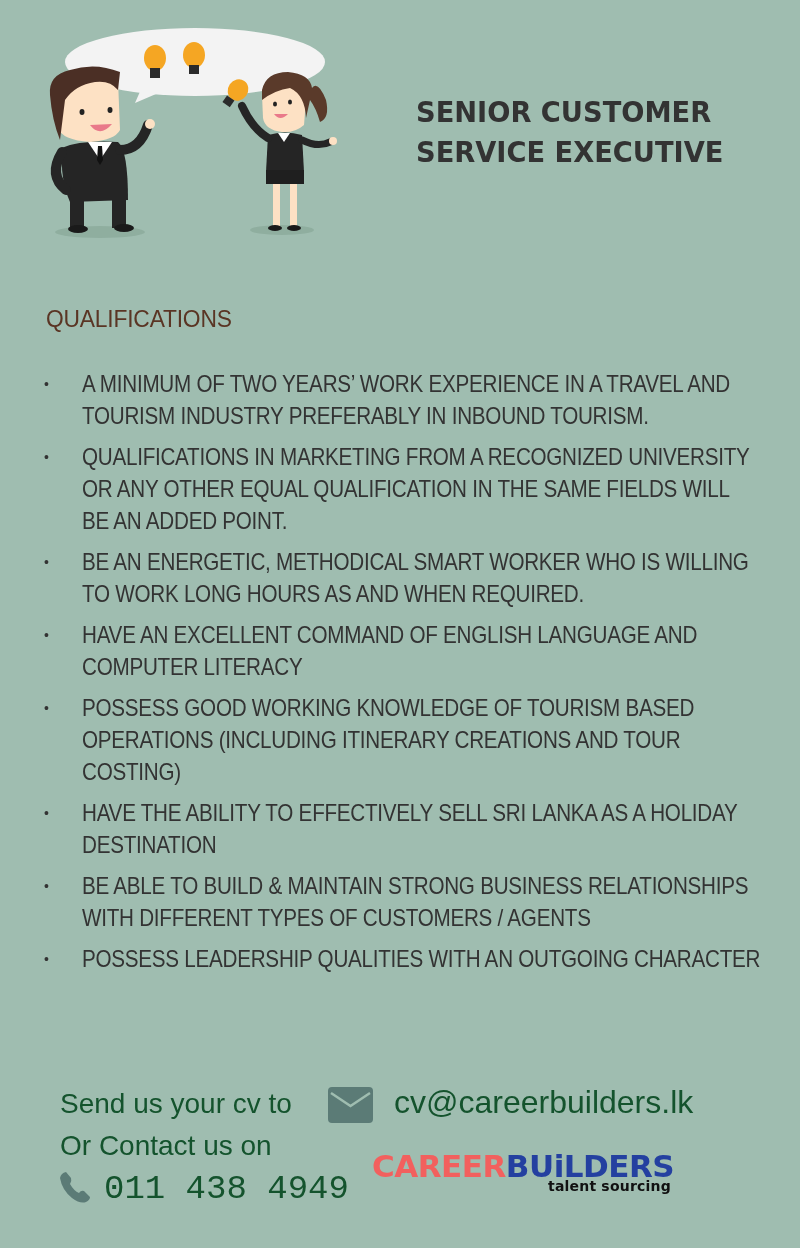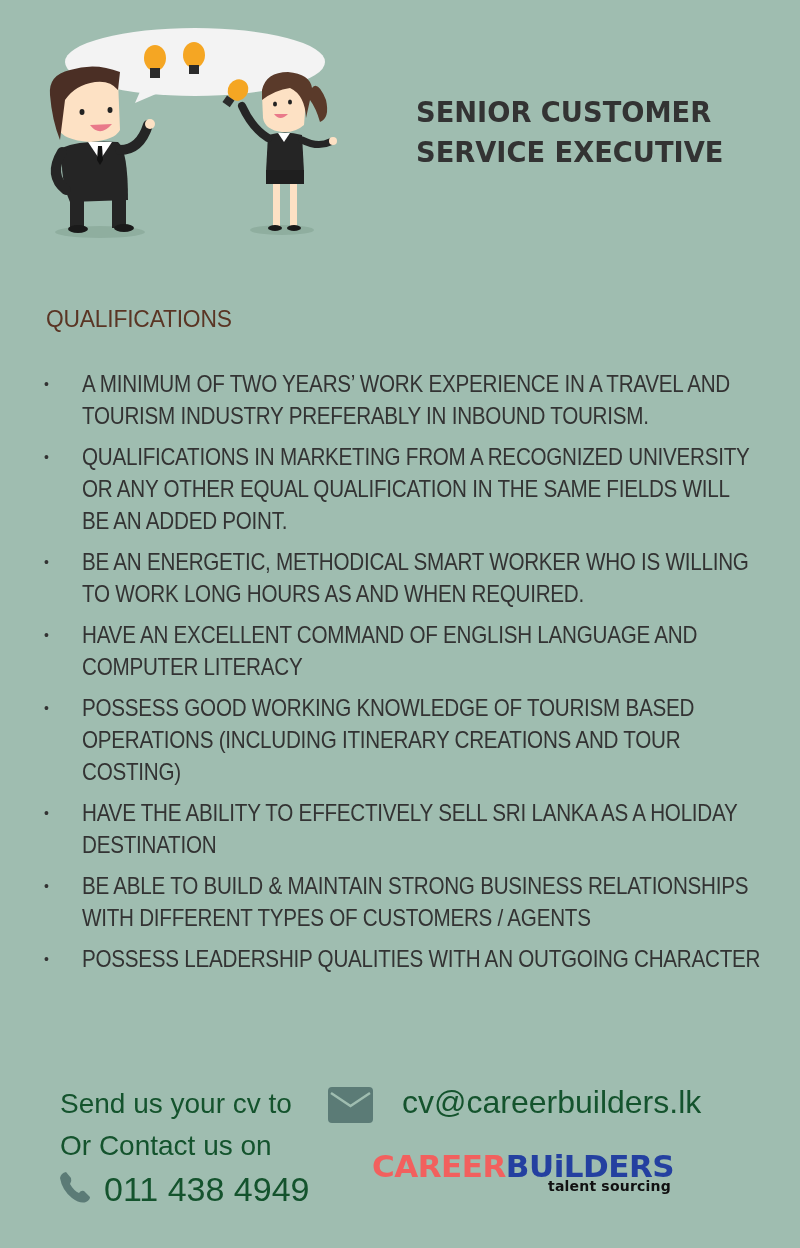--- a/index.html
+++ b/index.html
@@ -40,22 +40,22 @@
     display: block; width: 790px;
     transform: scaleX(0.86); transform-origin: left top;
     letter-spacing: -0.3px;
   }
   .contact-line {
     position: absolute; font-size: 28px; color: #14532d;
     white-space: nowrap;
   }
   .send { left: 60px; top: 1088px; }
   .or { left: 60px; top: 1130px; }
-  .phone-num { left: 104px; top: 1170px; font-size: 34px; }
-  .email { left: 394px; top: 1084px; font-size: 32px; margin-left: 8px; }
+  .phone-num { left: 104px; top: 1170px; font-size: 34px; font-family: Liberation Mono, monospace; }
+  .email { left: 394px; top: 1084px; font-size: 32px; }
   .mail-icon { position: absolute; left: 328px; top: 1087px; width: 45px; height: 36px; }
   .phone-icon { position: absolute; left: 58px; top: 1170px; width: 34px; height: 34px; }
   .logo { position: absolute; left: 372px; top: 1148px; width: 350px; height: 60px; }
   .logo .brand {
     position: absolute; left: 0; top: 0;
     font-family: "DejaVu Sans", sans-serif; font-weight: bold; font-size: 31px;
     letter-spacing: -0.5px; white-space: nowrap; line-height: 36px;
     transform: scaleX(1.0); transform-origin: left top;
   }
   .logo .career { color: #f2605e; }

